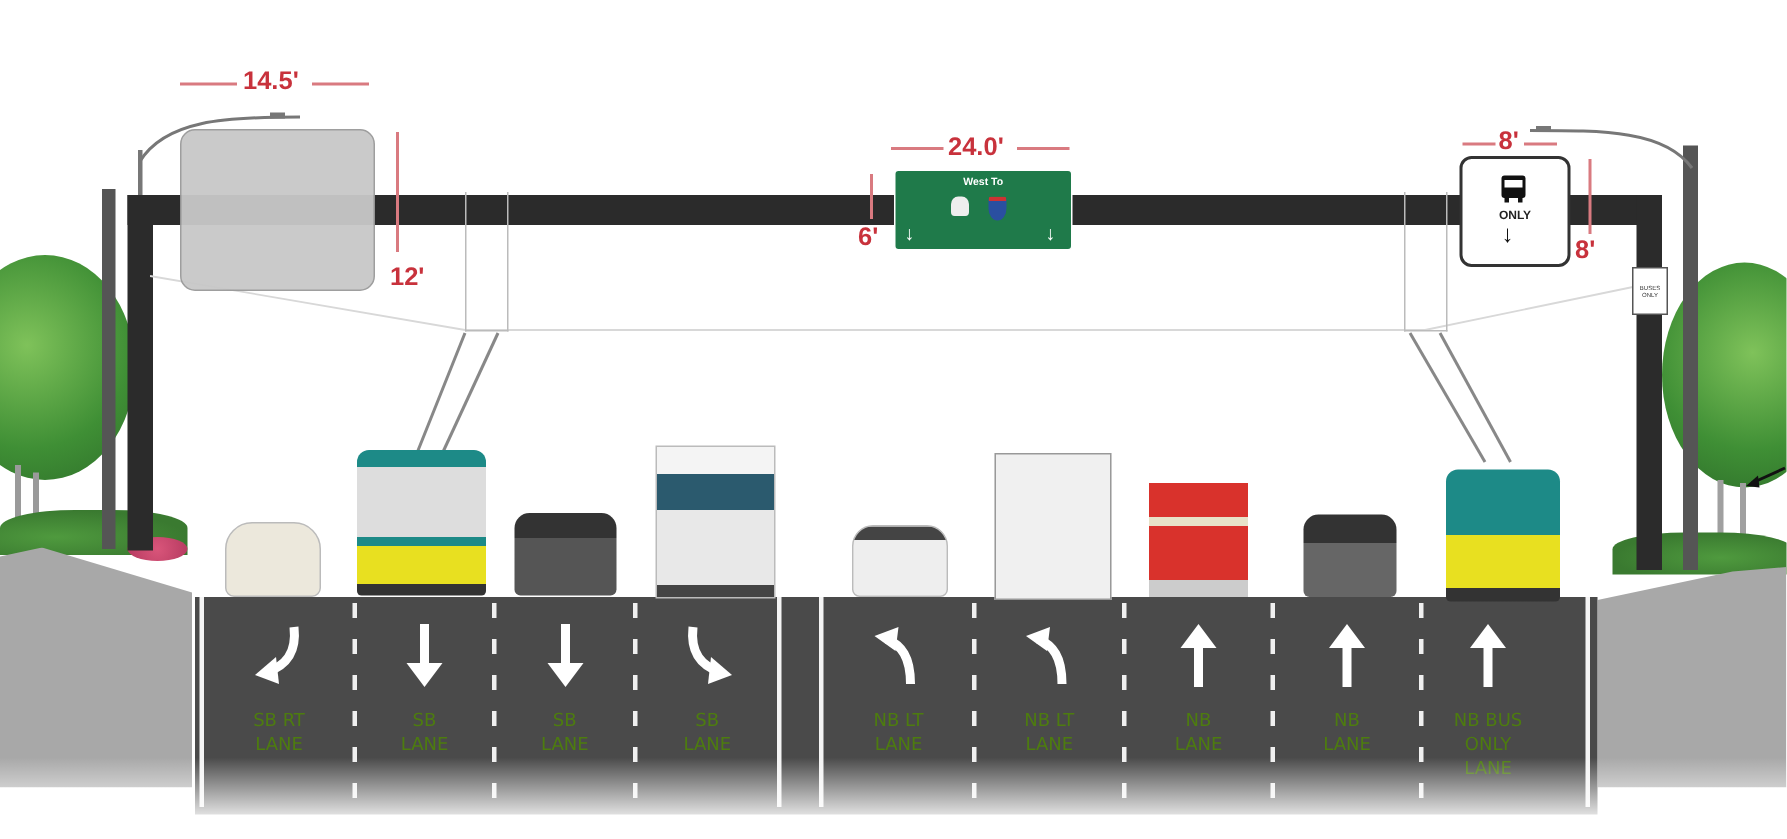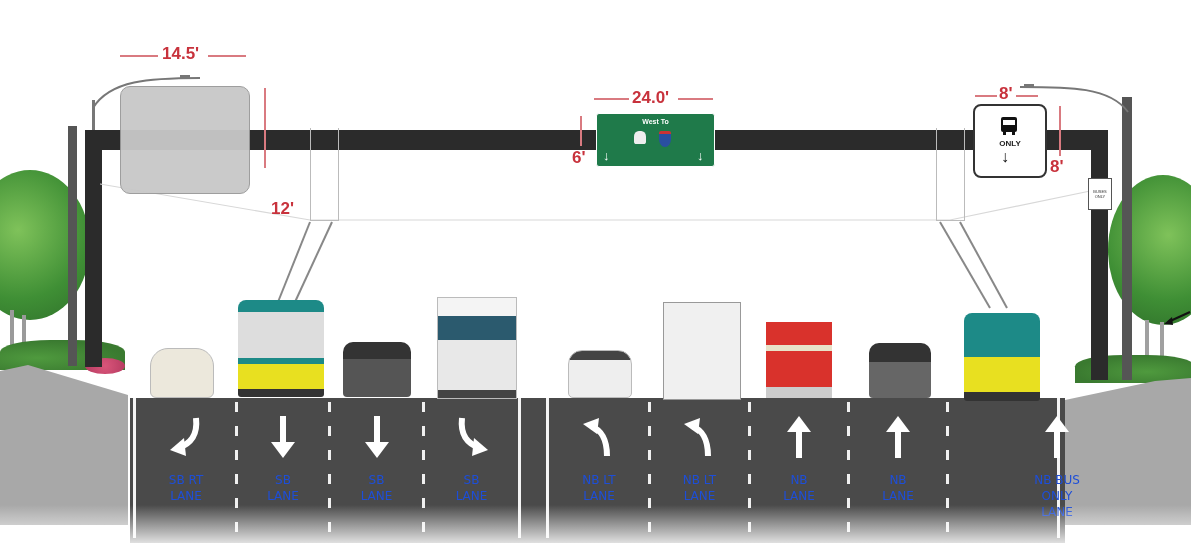--- a/index.html
+++ b/index.html
@@ -4,21 +4,21 @@
 <style>
   html,body{margin:0;padding:0;}
   body{width:1191px;height:559px;background:#ffffff;position:relative;overflow:hidden;font-family:"Liberation Sans",sans-serif;}
   .abs{position:absolute;}
   .dim{color:#c8323c;font-weight:bold;font-size:17px;position:absolute;text-align:center;}
   .dimline{position:absolute;background:#d97a80;}
   .road{position:absolute;top:398px;height:145px;background:#4a4a4a;}
   .fade{position:absolute;left:0;top:505px;width:1191px;height:54px;background:linear-gradient(to bottom,rgba(255,255,255,0),#ffffff 85%);}
   .lane{position:absolute;top:398px;height:130px;display:flex;flex-direction:column;align-items:center;}
   .lane svg{margin-top:18px;}
-  .lane-label{color:#1d4ed8;font-size:12px;text-align:center;line-height:16px;margin-top:14px;font-family:"DejaVu Sans",sans-serif;}
+  .lane-label{color:#4d7c0f;font-size:12px;text-align:center;line-height:16px;margin-top:14px;font-family:"DejaVu Sans",sans-serif;}
   .dash{position:absolute;top:402px;width:3px;height:130px;background:repeating-linear-gradient(to bottom,#f0f0f0 0 10px,transparent 10px 24px);}
   .solid{position:absolute;top:398px;width:3px;height:140px;background:#f4f4f4;}
   .veh{position:absolute;}
   .tree{position:absolute;border-radius:50%;}
 </style>
 </head>
 <body>
 
 <div class="tree" style="left:-30px;top:170px;width:120px;height:150px;background:radial-gradient(circle at 40% 40%,#7fc25a,#3f8f35 60%,#2e6e2a);"></div>
 <div class="abs" style="left:10px;top:310px;width:4px;height:40px;background:#9a9a9a;"></div>
@@ -67,21 +67,21 @@
 <svg class="abs" style="left:935px;top:220px;" width="80" height="95">
     <line x1="5" y1="2" x2="55" y2="88" stroke="#888" stroke-width="2"></line>
     <line x1="25" y1="2" x2="72" y2="88" stroke="#888" stroke-width="2"></line>
   </svg>
 
 <div class="abs" style="left:120px;top:86px;width:128px;height:106px;background:#c8c8c8;border:1px solid #999;border-radius:10px;opacity:0.95;"></div>
 <div class="dimline" style="left:120px;top:55px;width:38px;height:1.5px;"></div>
 <div class="dimline" style="left:208px;top:55px;width:38px;height:1.5px;"></div>
 <div class="dim" style="left:162px;top:44px;">14.5'</div>
 <div class="dimline" style="left:264px;top:88px;width:1.5px;height:80px;"></div>
-<div class="dim" style="left:271px;top:175px;margin-top:24px;">12'</div>
+<div class="dim" style="left:260px;top:175px;">12'</div>
 
 <div class="dimline" style="left:594px;top:98px;width:35px;height:1.5px;"></div>
 <div class="dimline" style="left:678px;top:98px;width:35px;height:1.5px;"></div>
 <div class="dim" style="left:632px;top:88px;">24.0'</div>
 <div class="dimline" style="left:580px;top:116px;width:1.5px;height:30px;"></div>
 <div class="dim" style="left:572px;top:148px;">6'</div>
 <div class="abs" style="left:596px;top:113px;width:117px;height:52px;background:#1f7a4a;border:1px solid #fff;border-radius:3px;">
   <div style="color:#fff;font-size:7px;text-align:center;margin-top:4px;font-weight:bold;">West To</div>
   <div class="abs" style="left:37px;top:17px;width:12px;height:13px;background:#eee;border-radius:40% 40% 20% 20%;"></div>
   <div class="abs" style="left:62px;top:17px;width:12px;height:13px;background:#2a4fa0;border-top:3px solid #c33;border-radius:2px 2px 50% 50%;"></div>
@@ -213,21 +213,21 @@
 <div class="lane" style="left:850px;width:96px;">
   <svg width="30" height="42">
       <rect x="12" y="14" width="6" height="28" fill="#fff"></rect>
       <polygon points="3,16 27,16 15,0" fill="#fff"></polygon>
     </svg>
   <div class="lane-label">
       <div>NB</div>
       <div>LANE</div>
     </div>
 </div>
-<div class="lane" style="left:1003px;width:108px;">
+<div class="lane" style="left:938px;width:108px;">
   <svg width="30" height="42">
       <rect x="12" y="14" width="6" height="28" fill="#fff"></rect>
       <polygon points="3,16 27,16 15,0" fill="#fff"></polygon>
     </svg>
   <div class="lane-label">
       <div>NB BUS</div>
       <div>ONLY</div>
       <div>LANE</div>
     </div>
 </div>

